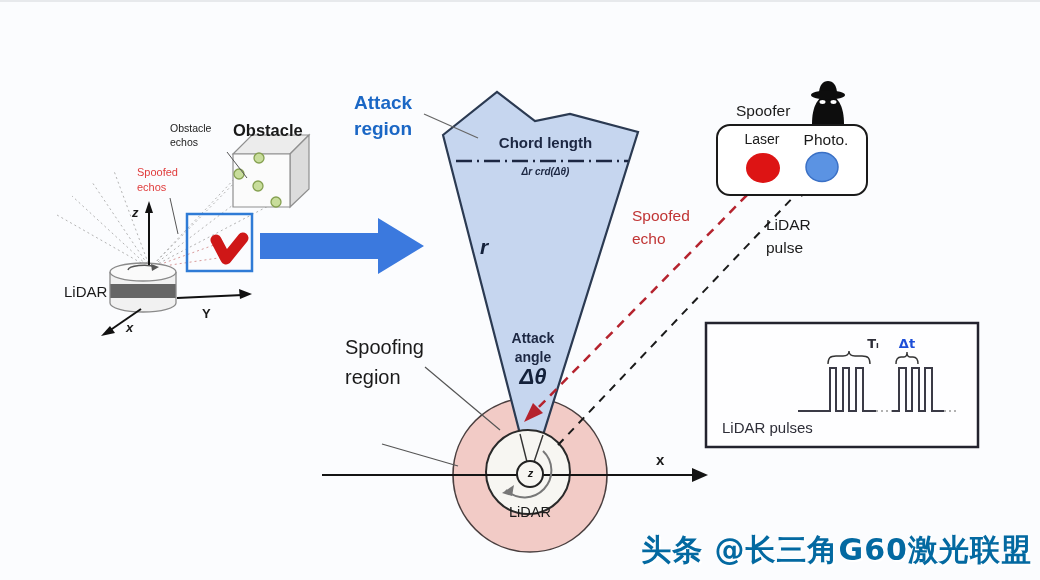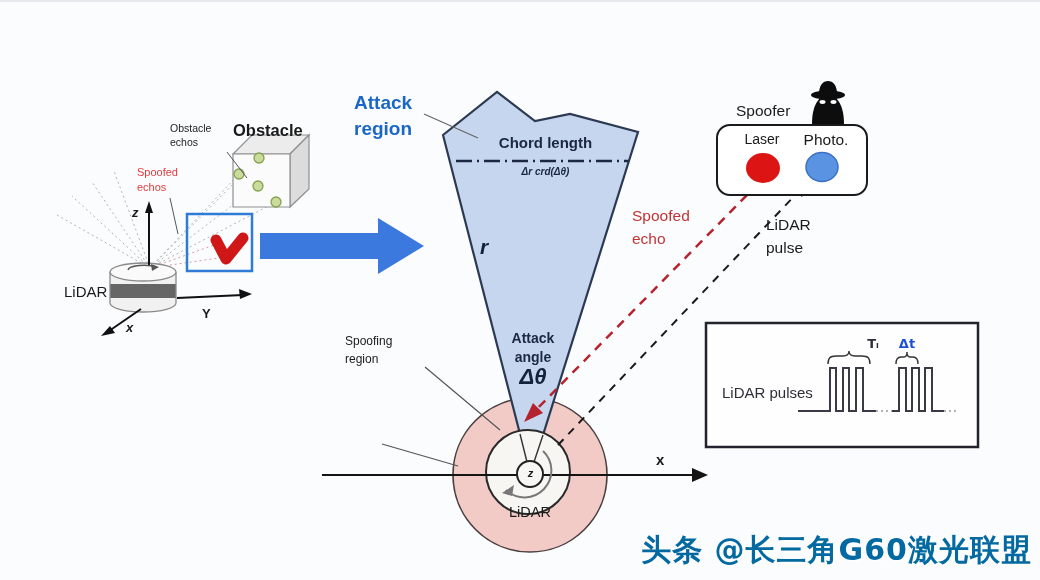--- a/index.html
+++ b/index.html
@@ -142,32 +142,32 @@
 
   <div class="lbl" style="left:354px;top:88px;font-size:19px;font-weight:bold;color:#1b67c5;">Attack
 region</div>
   <div class="lbl center" style="left:463px;top:131px;width:165px;font-size:15px;font-weight:bold;color:#1c2742;">Chord length</div>
   <div class="lbl center" style="left:463px;top:163px;width:165px;font-size:10px;font-weight:bold;font-style:italic;color:#1c2742;">Δr crd(Δθ)</div>
   <div class="lbl" style="left:480px;top:231px;font-size:21px;font-weight:bold;font-style:italic;color:#14213a;">r</div>
   <div class="lbl center" style="left:494px;top:327px;width:78px;font-size:14px;font-weight:bold;color:#1c2742;">Attack
 angle</div>
   <div class="lbl center" style="left:494px;top:360px;width:78px;font-size:22px;font-weight:bold;font-style:italic;color:#14213a;">Δθ</div>
 
-  <div class="lbl" style="left:345px;top:330px;font-size:12px;line-height:1.5;">Spoofing
+  <div class="lbl" style="left:345px;top:330px;font-size:20px;line-height:1.5;">Spoofing
 region</div>
   <div class="lbl center" style="left:498px;top:501px;width:64px;font-size:14.5px;">LiDAR</div>
   <div class="lbl center" style="left:524px;top:464px;width:13px;font-size:11px;font-weight:bold;font-style:italic;">z</div>
   <div class="lbl" style="left:656px;top:448px;font-size:15px;font-weight:bold;">x</div>
 
   <div class="lbl" style="left:736px;top:99px;font-size:15.5px;">Spoofer</div>
   <div class="lbl center" style="left:733px;top:128px;width:58px;font-size:14px;">Laser</div>
   <div class="lbl center" style="left:793px;top:128px;width:66px;font-size:15.5px;">Photo.</div>
   <div class="lbl" style="left:632px;top:202px;font-size:15.5px;color:#c03434;line-height:1.5;">Spoofed
 echo</div>
   <div class="lbl" style="left:766px;top:211px;font-size:15.5px;line-height:1.5;">LiDAR
 pulse</div>
 
   <div class="lbl center" style="left:838px;top:333px;width:22px;font-size:13px;font-weight:bold;color:#2e2e38;font-family:'DejaVu Sans',sans-serif;margin-left:24px;">Tᵢ</div>
   <div class="lbl center" style="left:896px;top:333px;width:22px;font-size:13px;font-weight:bold;color:#1d4ed8;font-family:'DejaVu Sans',sans-serif;">Δt</div>
-  <div class="lbl" style="left:722px;top:381px;font-size:15px;color:#2e2e38;">LiDAR pulses</div>
+  <div class="lbl" style="left:722px;top:416px;font-size:15px;color:#2e2e38;">LiDAR pulses</div>
 
   <div class="wm">头条 @长三角G60激光联盟</div>
 </div>
 
 </body></html>

